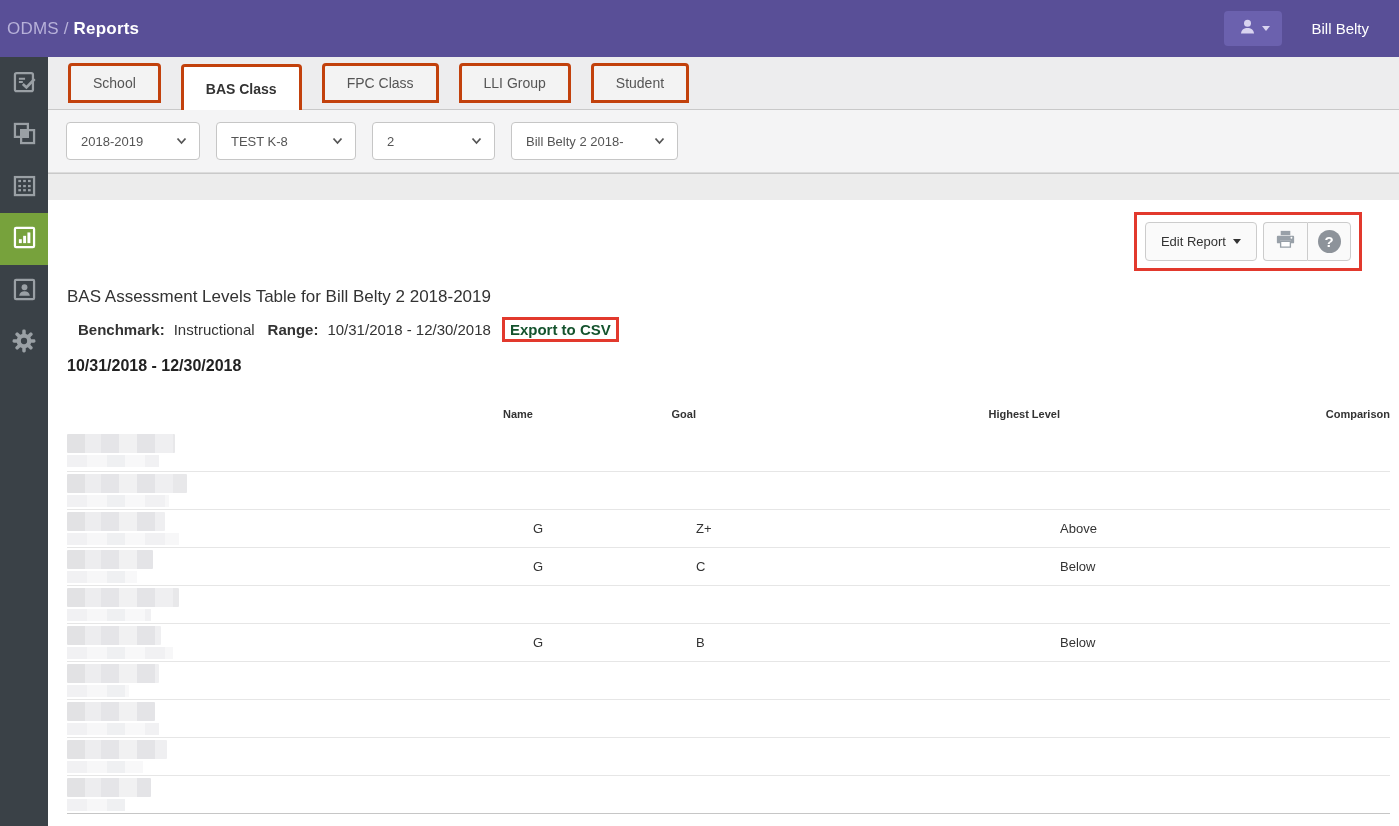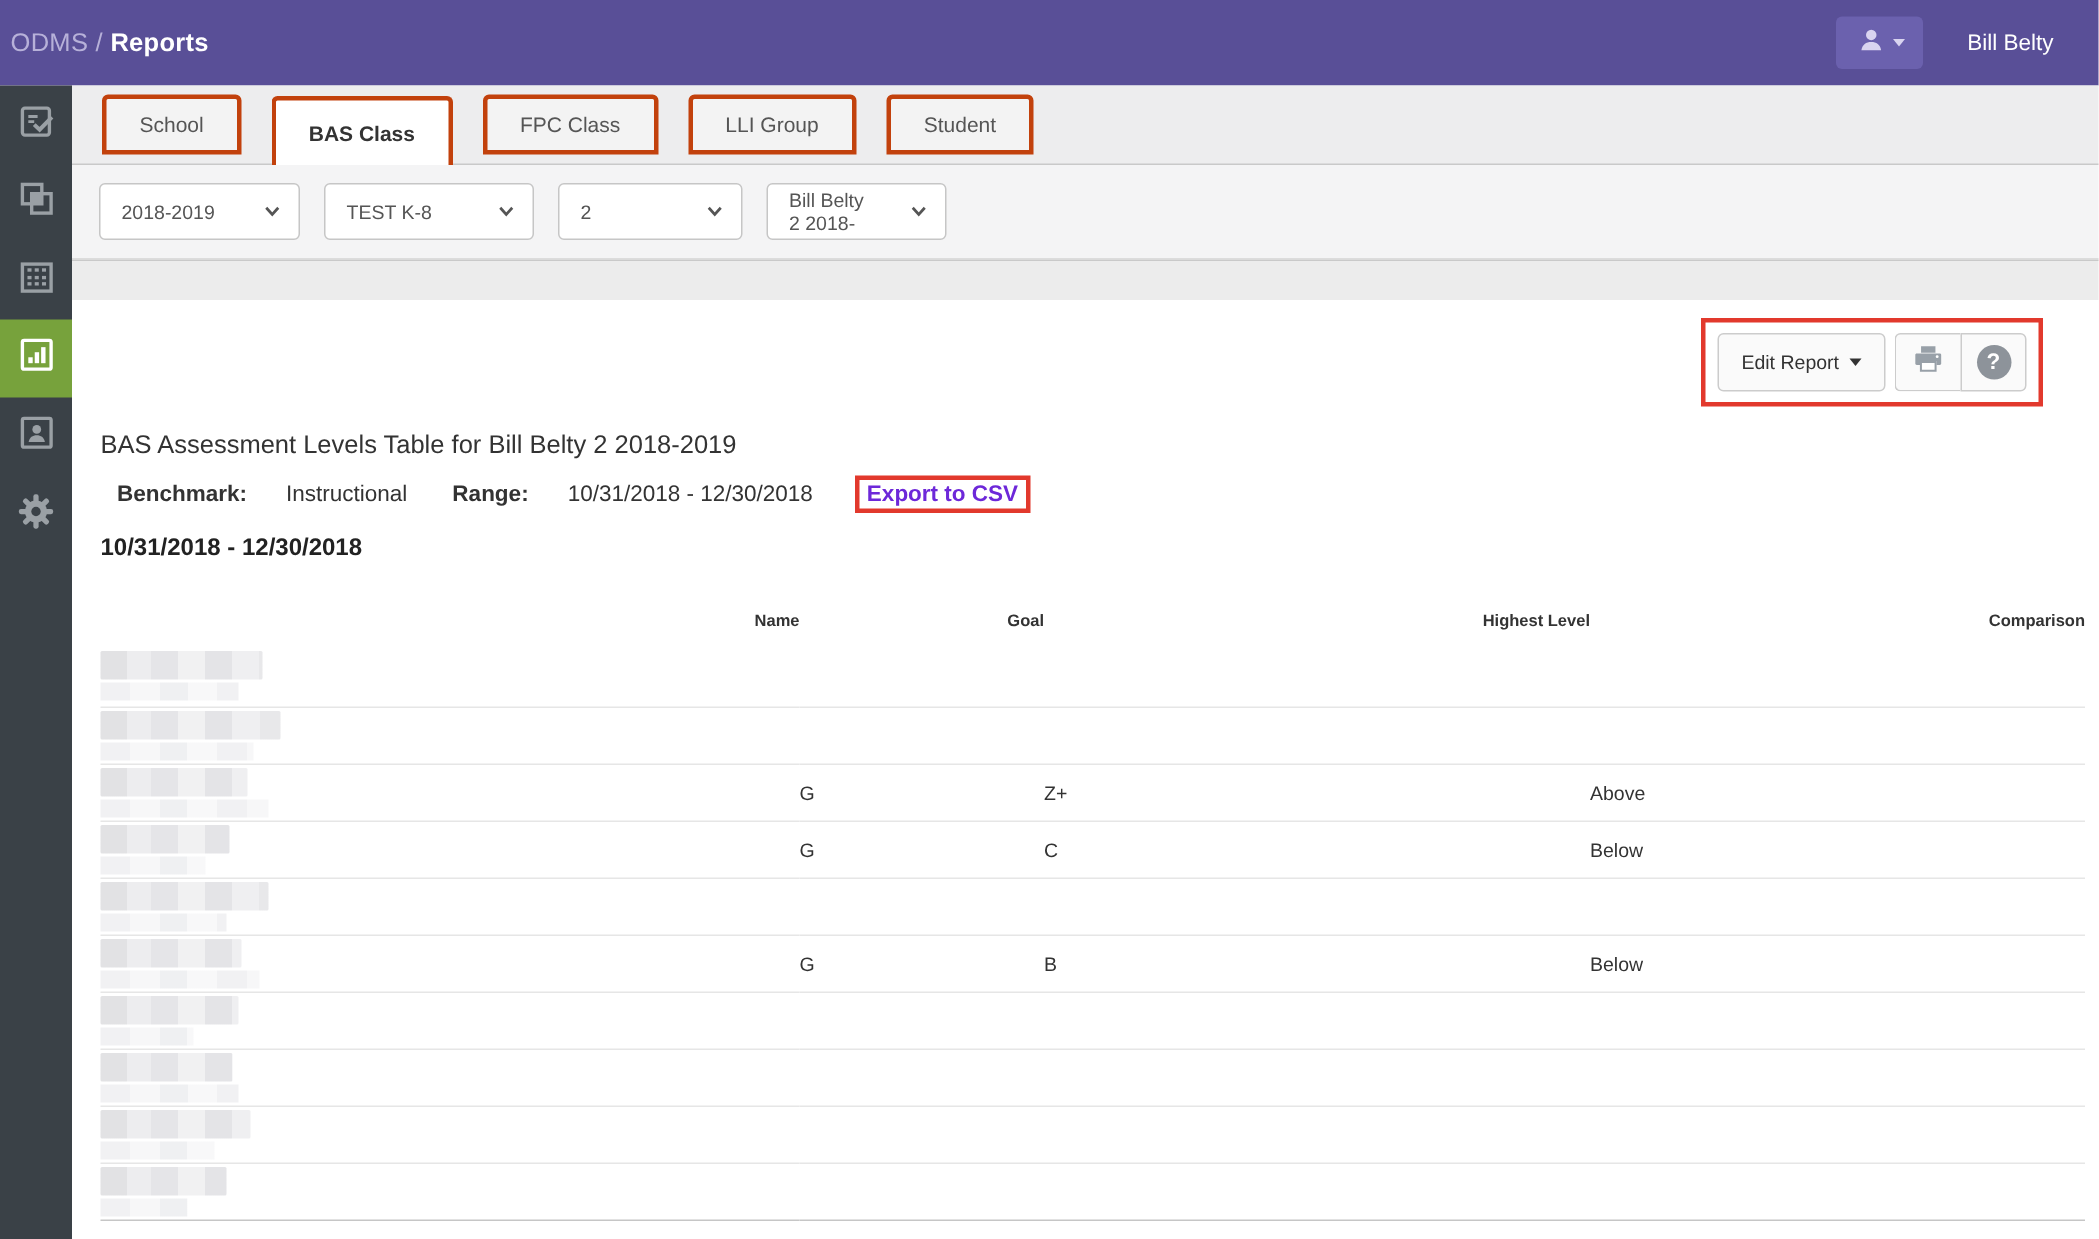--- a/index.html
+++ b/index.html
@@ -55,24 +55,24 @@
   .btn-group { display:flex; height:39px; }
   .btn-icon { width:44px; height:39px; border:1px solid #cccccc; background:#fafafa; display:flex;
               align-items:center; justify-content:center; cursor:pointer; }
   .btn-icon:first-child { border-radius:4px 0 0 4px; border-right:none; }
   .btn-icon:last-child { border-radius:0 4px 4px 0; }
   .help-circle { width:23px; height:23px; border-radius:50%; background:#8d939a; color:#fff;
                  font-size:15px; font-weight:bold; display:flex; align-items:center; justify-content:center; }
 
   .report-title { padding-top:87px; font-size:17px; font-weight:normal; color:#333; }
   .benchmark-row { margin-top:10px; padding-left:11px; font-size:15px; color:#333;
-                   display:flex; align-items:center; gap:26px; }
+                   display:flex; align-items:center; gap:9px; }
   .benchmark-row .lbl { font-weight:bold; }
   .export-annotation { border:3px solid #e2392d; padding:1px 5px; margin-left:2px; }
-  .export-link { color:#6d28d9; font-weight:bold; font-size:15px; text-decoration:none; cursor:pointer; }
+  .export-link { color:#14532d; font-weight:bold; font-size:15px; text-decoration:none; cursor:pointer; }
   .date-heading { margin-top:15px; font-size:16px; font-weight:bold; color:#222; }
 
   
   table.report { margin-top:27px; width:1323px; border-collapse:collapse; table-layout:fixed; }
   table.report col.c-name { width:466px; } table.report col.c-goal { width:163px; }
   table.report col.c-level { width:364px; } table.report col.c-comp { width:330px; }
   table.report th { text-align:right; font-size:11px; font-weight:bold; color:#333; padding:6px 0 10px 0; }
   table.report th.th-name { padding-left:11px; }
   table.report td { font-size:13px; color:#333; vertical-align:middle; padding:0; }
   table.report tbody tr { height:36px; border-bottom:1px solid #e6e6e6; }
@@ -200,21 +200,21 @@
         </span>
       </div>
       <div class="select" style="width: 123px;">
         <span>2</span>
         <span class="chev">
           <svg width="11" height="8" viewBox="0 0 11 8">
             <polyline points="1.5,1.5 5.5,6 9.5,1.5" fill="none" stroke="#555" stroke-width="1.8"></polyline>
           </svg>
         </span>
       </div>
-      <div class="select" style="width: 120px; gap: 27px;">
+      <div class="select" style="width: 167px; gap: 27px;">
         <span>Bill Belty 2 2018-</span>
         <span class="chev">
           <svg width="11" height="8" viewBox="0 0 11 8">
             <polyline points="1.5,1.5 5.5,6 9.5,1.5" fill="none" stroke="#555" stroke-width="1.8"></polyline>
           </svg>
         </span>
       </div>
     </div>
   <div class="grayband"></div>
 

